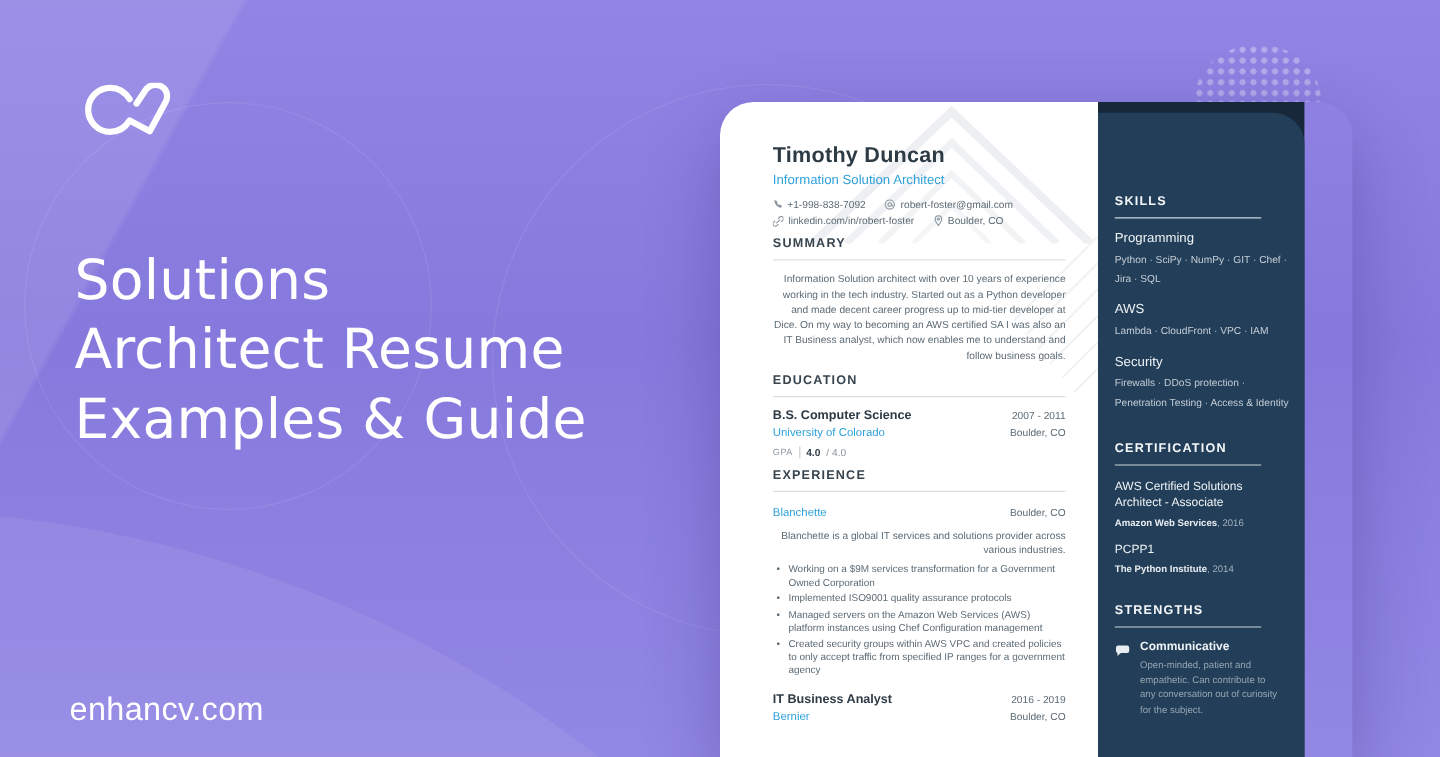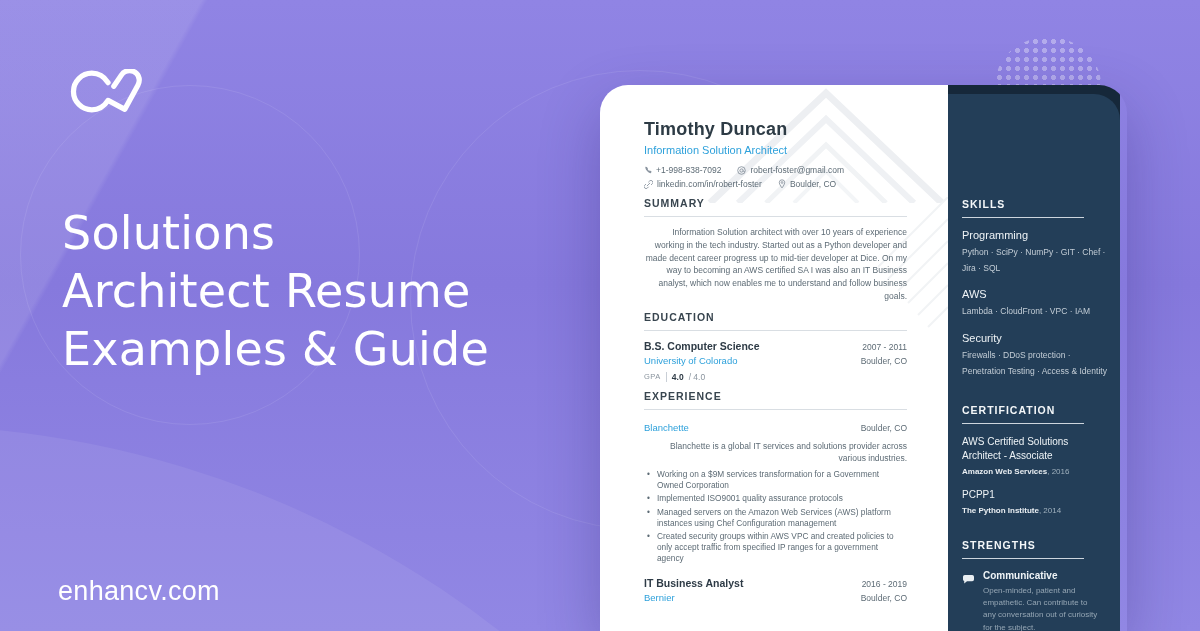--- a/index.html
+++ b/index.html
@@ -25,21 +25,21 @@
     font-family:"DejaVu Sans", sans-serif; font-weight:400; font-size:46px; line-height:1.26;
     color:#ffffff; white-space:pre-line; letter-spacing:0.2px; }
   .site-url { position:absolute; left:58px; top:576px; font-size:27px; color:#ffffff; letter-spacing:0.3px; }
 
   
   .card { position:absolute; left:600px; top:85px; width:527px; height:546px;
     border-radius:28px 28px 0 0; overflow:hidden; display:flex;
     box-shadow:0 22px 60px rgba(44,34,110,0.30); }
 
   
-  .paper { position:relative; width:348px; background:#ffffff; padding:34px 41px 0 44px; }
+  .paper { position:relative; width:315px; background:#ffffff; padding:34px 27px 0 44px; }
   .paper-deco-chevrons { position:absolute; top:0; right:0; }
   .paper-deco-lines { position:absolute; top:112px; right:0; }
   .person-name { font-size:18px; font-weight:700; color:#2d3b45; letter-spacing:0.2px; position:relative; }
   .person-role { font-size:11px; font-weight:500; color:#2ea1db; margin-top:4px; position:relative; }
   .contact { margin-top:9px; display:flex; flex-wrap:wrap; column-gap:16px; row-gap:4px; width:270px; position:relative; }
   .contact-item { display:flex; align-items:center; gap:4px; font-size:8.5px; color:#5d6b75; }
   .contact-item svg { flex:0 0 auto; }
 
   .p-section { margin-top:8px; position:relative; }
   .p-heading { font-size:10.5px; font-weight:600; letter-spacing:1px; color:#38454f;
@@ -59,21 +59,21 @@
   .exp-entry { margin-bottom:13px; }
   .exp-desc { margin-top:7px; }
   ul.bullets { list-style:none; margin-top:4px; }
   ul.bullets li { position:relative; padding-left:13px; font-size:8.3px; line-height:1.32;
     color:#5d6b75; margin-bottom:2.5px; }
   ul.bullets li::before { content:"•"; position:absolute; left:3px; top:0; color:#5d6b75; }
 
   
   .sidebar { position:relative; width:172px; background:#16283a; }
   .sidebar-inner { position:absolute; top:9px; left:0; right:0; bottom:0; background:#233e58;
-    border-top-right-radius:26px; padding:104px 13px 0 14px; overflow:hidden; }
+    border-top-right-radius:26px; padding:68px 13px 0 14px; overflow:hidden; }
   .s-section { margin-bottom:24px; }
   .s-heading { font-size:10.5px; font-weight:600; letter-spacing:1px; color:#f4f7f9;
     border-bottom:1.5px solid rgba(235,240,244,0.85); padding-bottom:7px; margin-bottom:11px; width:122px; }
   .skill-group { margin-bottom:12px; }
   .skill-group-name { font-size:11px; color:#eef3f6; margin-bottom:4px; }
   .skill-items { font-size:8.5px; line-height:1.85; color:#c3cdd6; }
   .cert-item { margin-bottom:12px; }
   .cert-title { font-size:10px; line-height:1.4; color:#eef3f6; }
   .cert-issuer { margin-top:4px; font-size:8px; color:#9fb0bd; }
   .cert-issuer b { color:#e9eef2; font-weight:700; }

